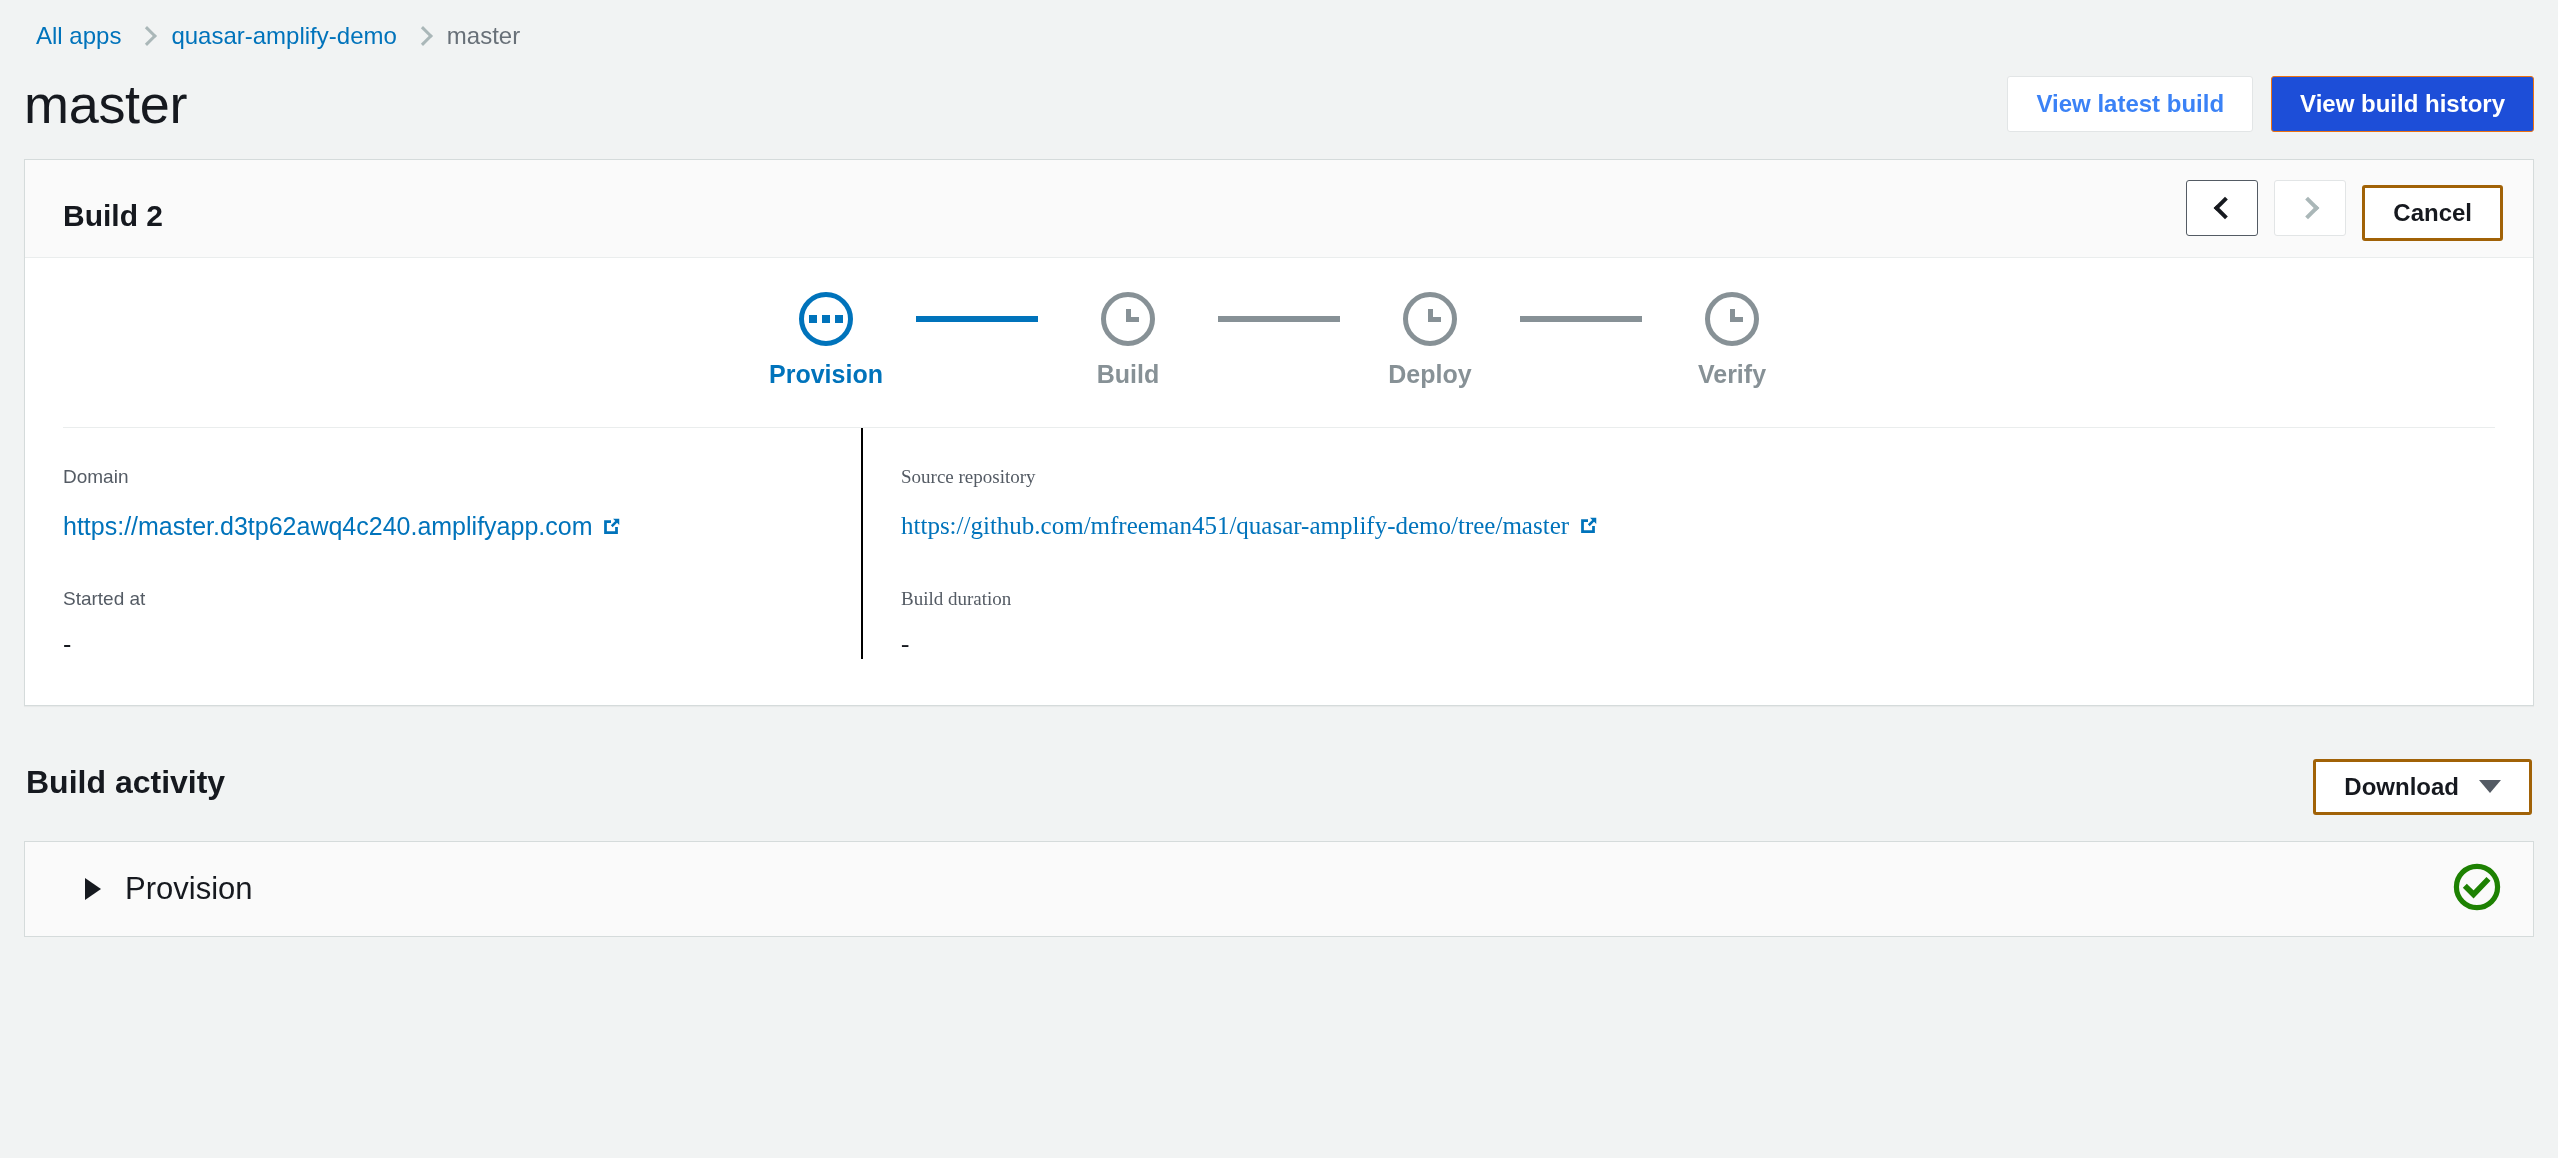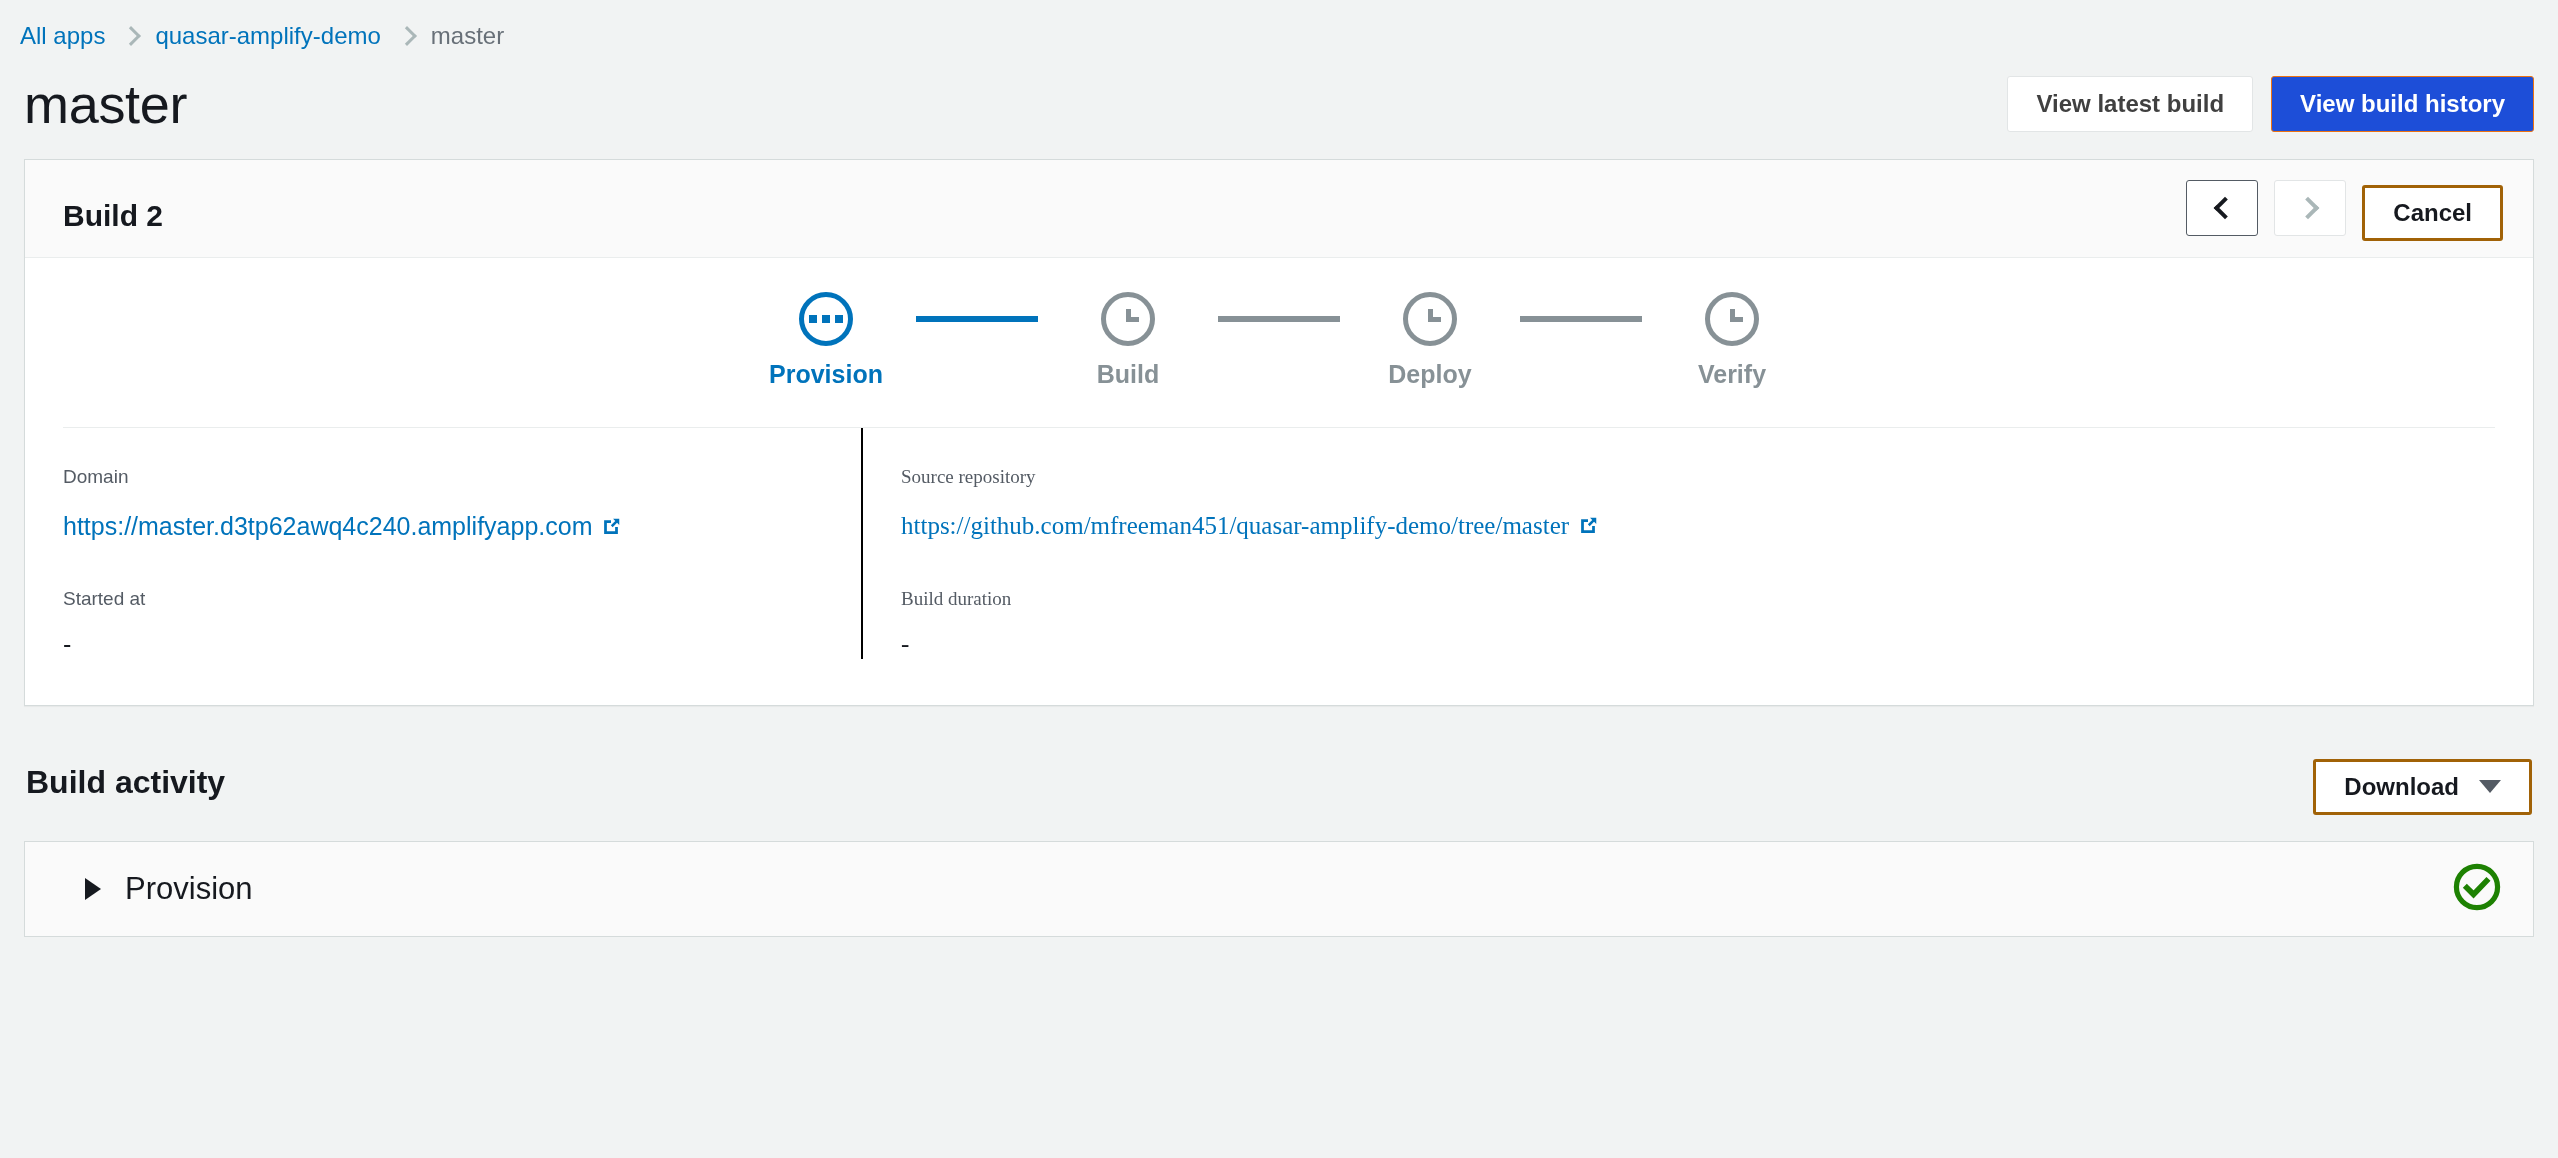--- a/index.html
+++ b/index.html
@@ -17,21 +17,21 @@
     height: 1158px;
     background: #f1f3f3;
     overflow: hidden;
   }
 
   
   .breadcrumb {
     display: flex;
     align-items: center;
     gap: 18px;
-    padding: 22px 0 0 20px;
+    padding: 22px 0 0 36px;
     font-size: 24px;
   }
   .crumb-link {
     color: #0073bb;
     text-decoration: none;
     cursor: pointer;
     white-space: nowrap;
   }
   .crumb-current { color: #687078; white-space: nowrap; }
   .crumb-sep {
@@ -75,21 +75,21 @@
     display: inline-flex;
     align-items: center;
     justify-content: center;
     cursor: pointer;
     background: #ffffff;
     border: 1px solid #cfd6d8;
     color: #545b64;
     white-space: nowrap;
   }
   .btn-disabled {
-    color: #404040;
+    color: #3b82f6;
     border-color: #e2e5e6;
     cursor: default;
   }
   .btn-primary {
     background: #1d4ed8;
     border: 1px solid #ec7211;
     color: #ffffff;
   }
   .btn-normal { border: 3px solid #a16207; color: #16191f; margin-top: 9px; }
 

